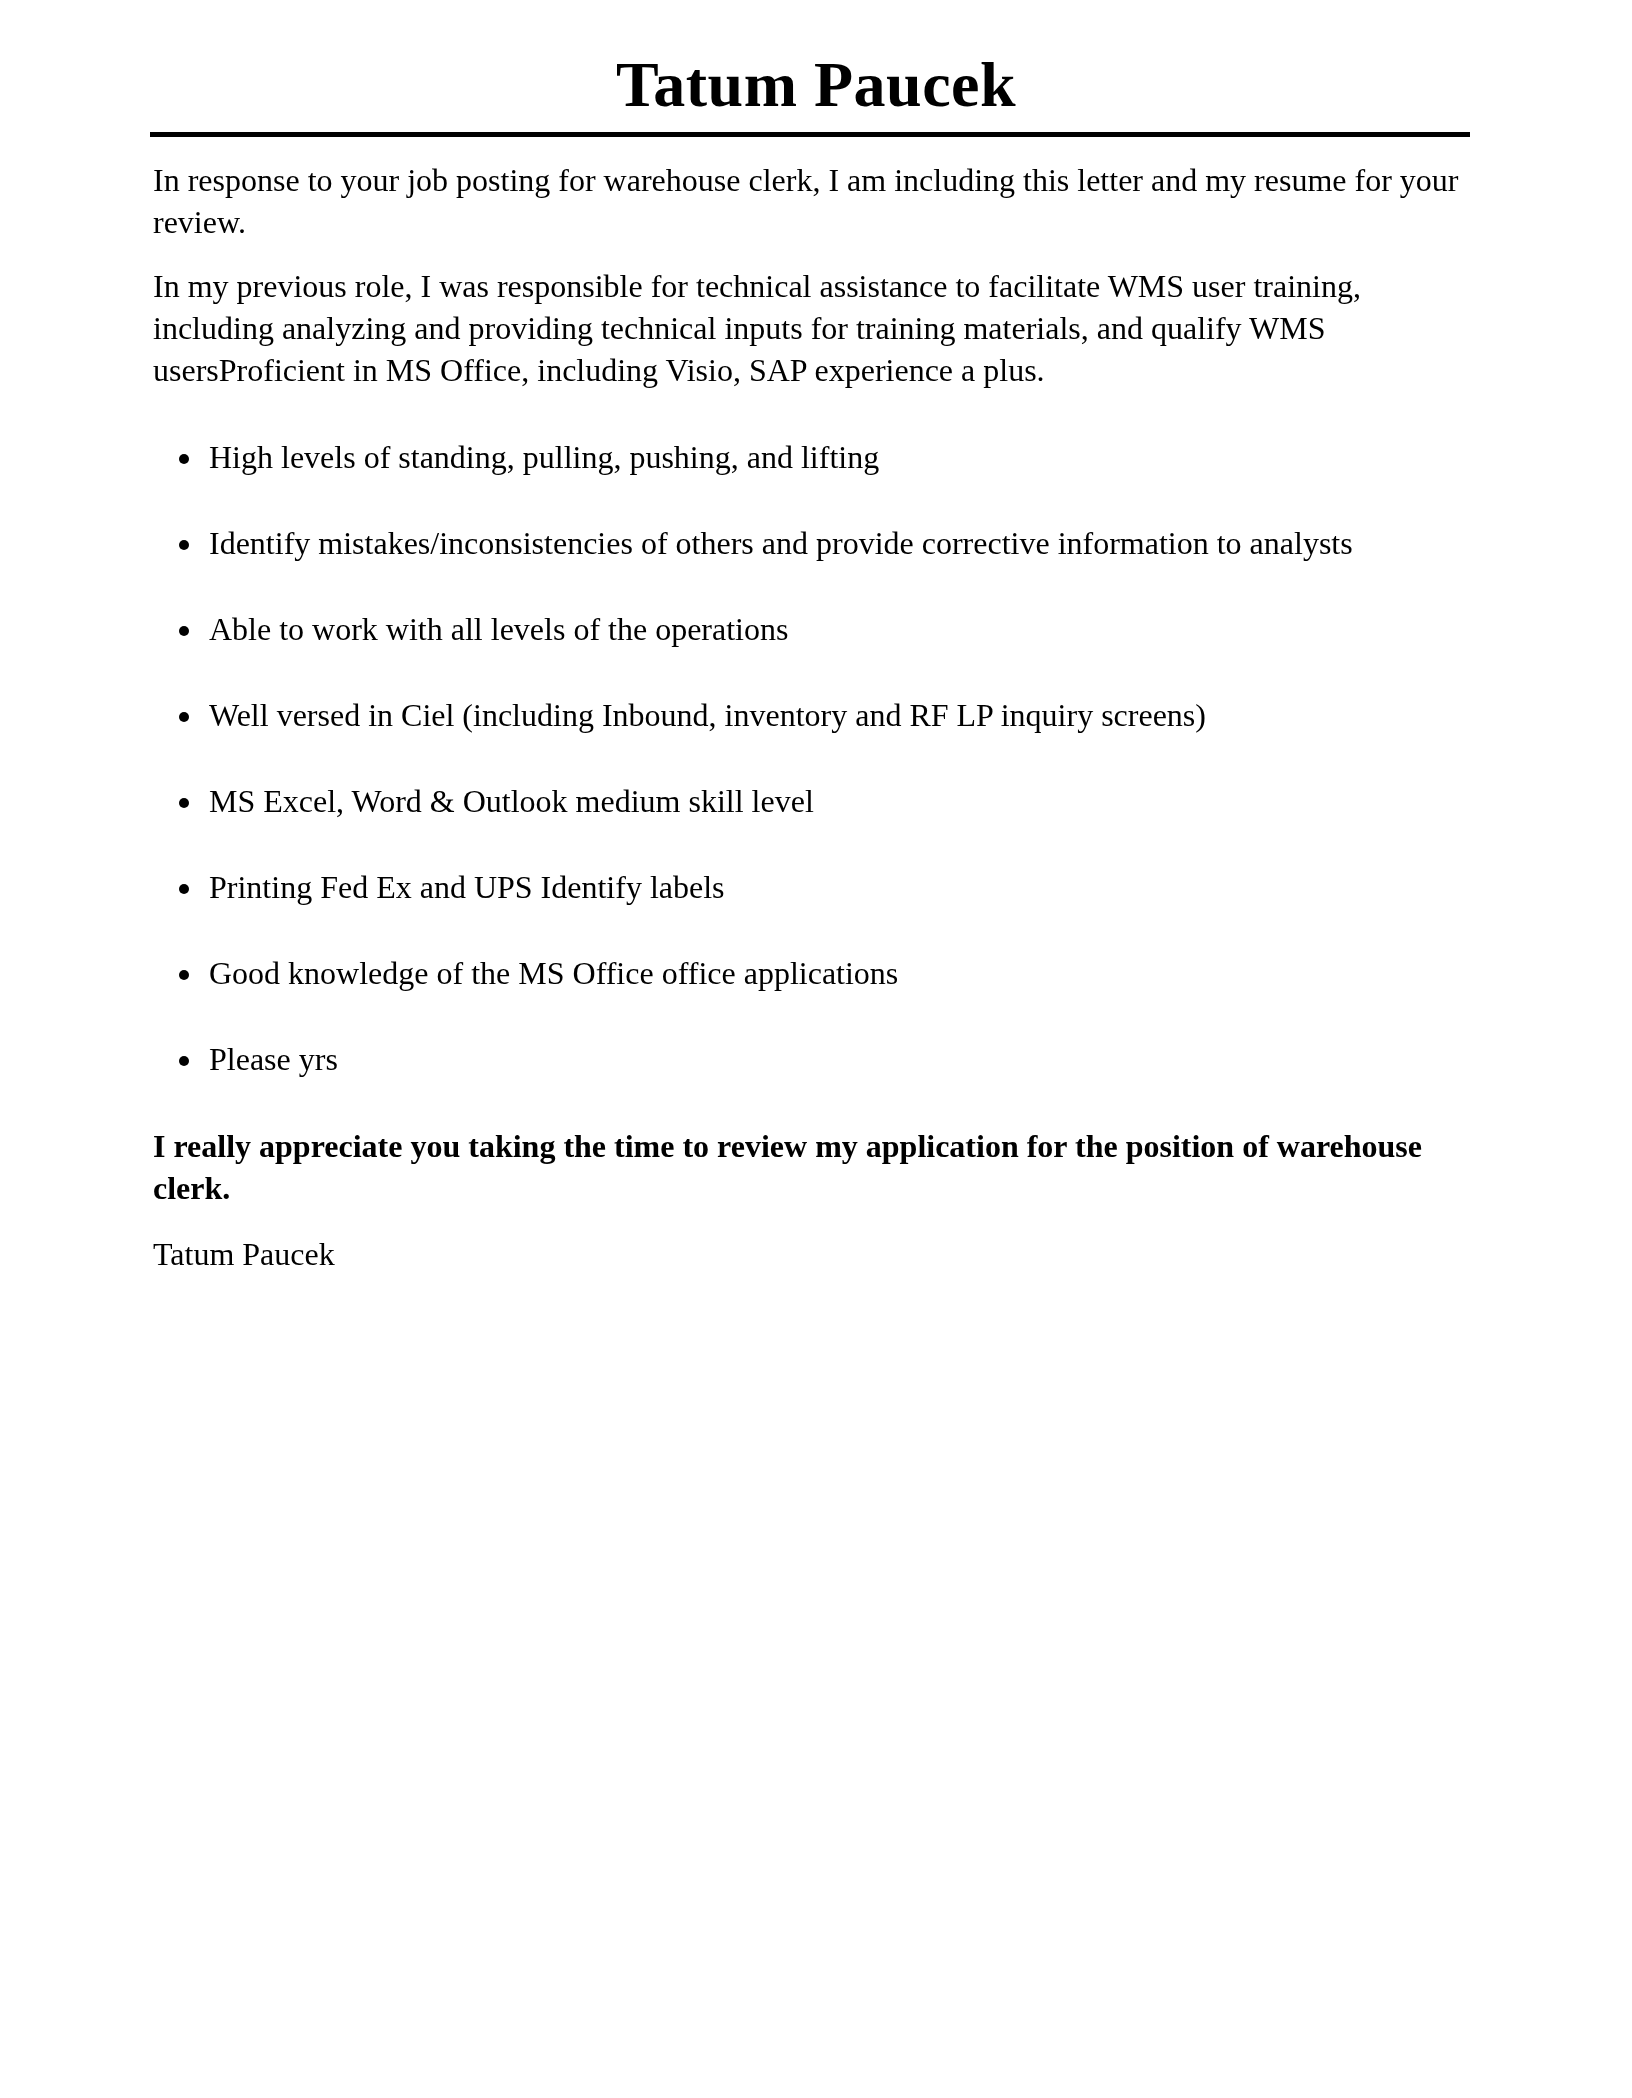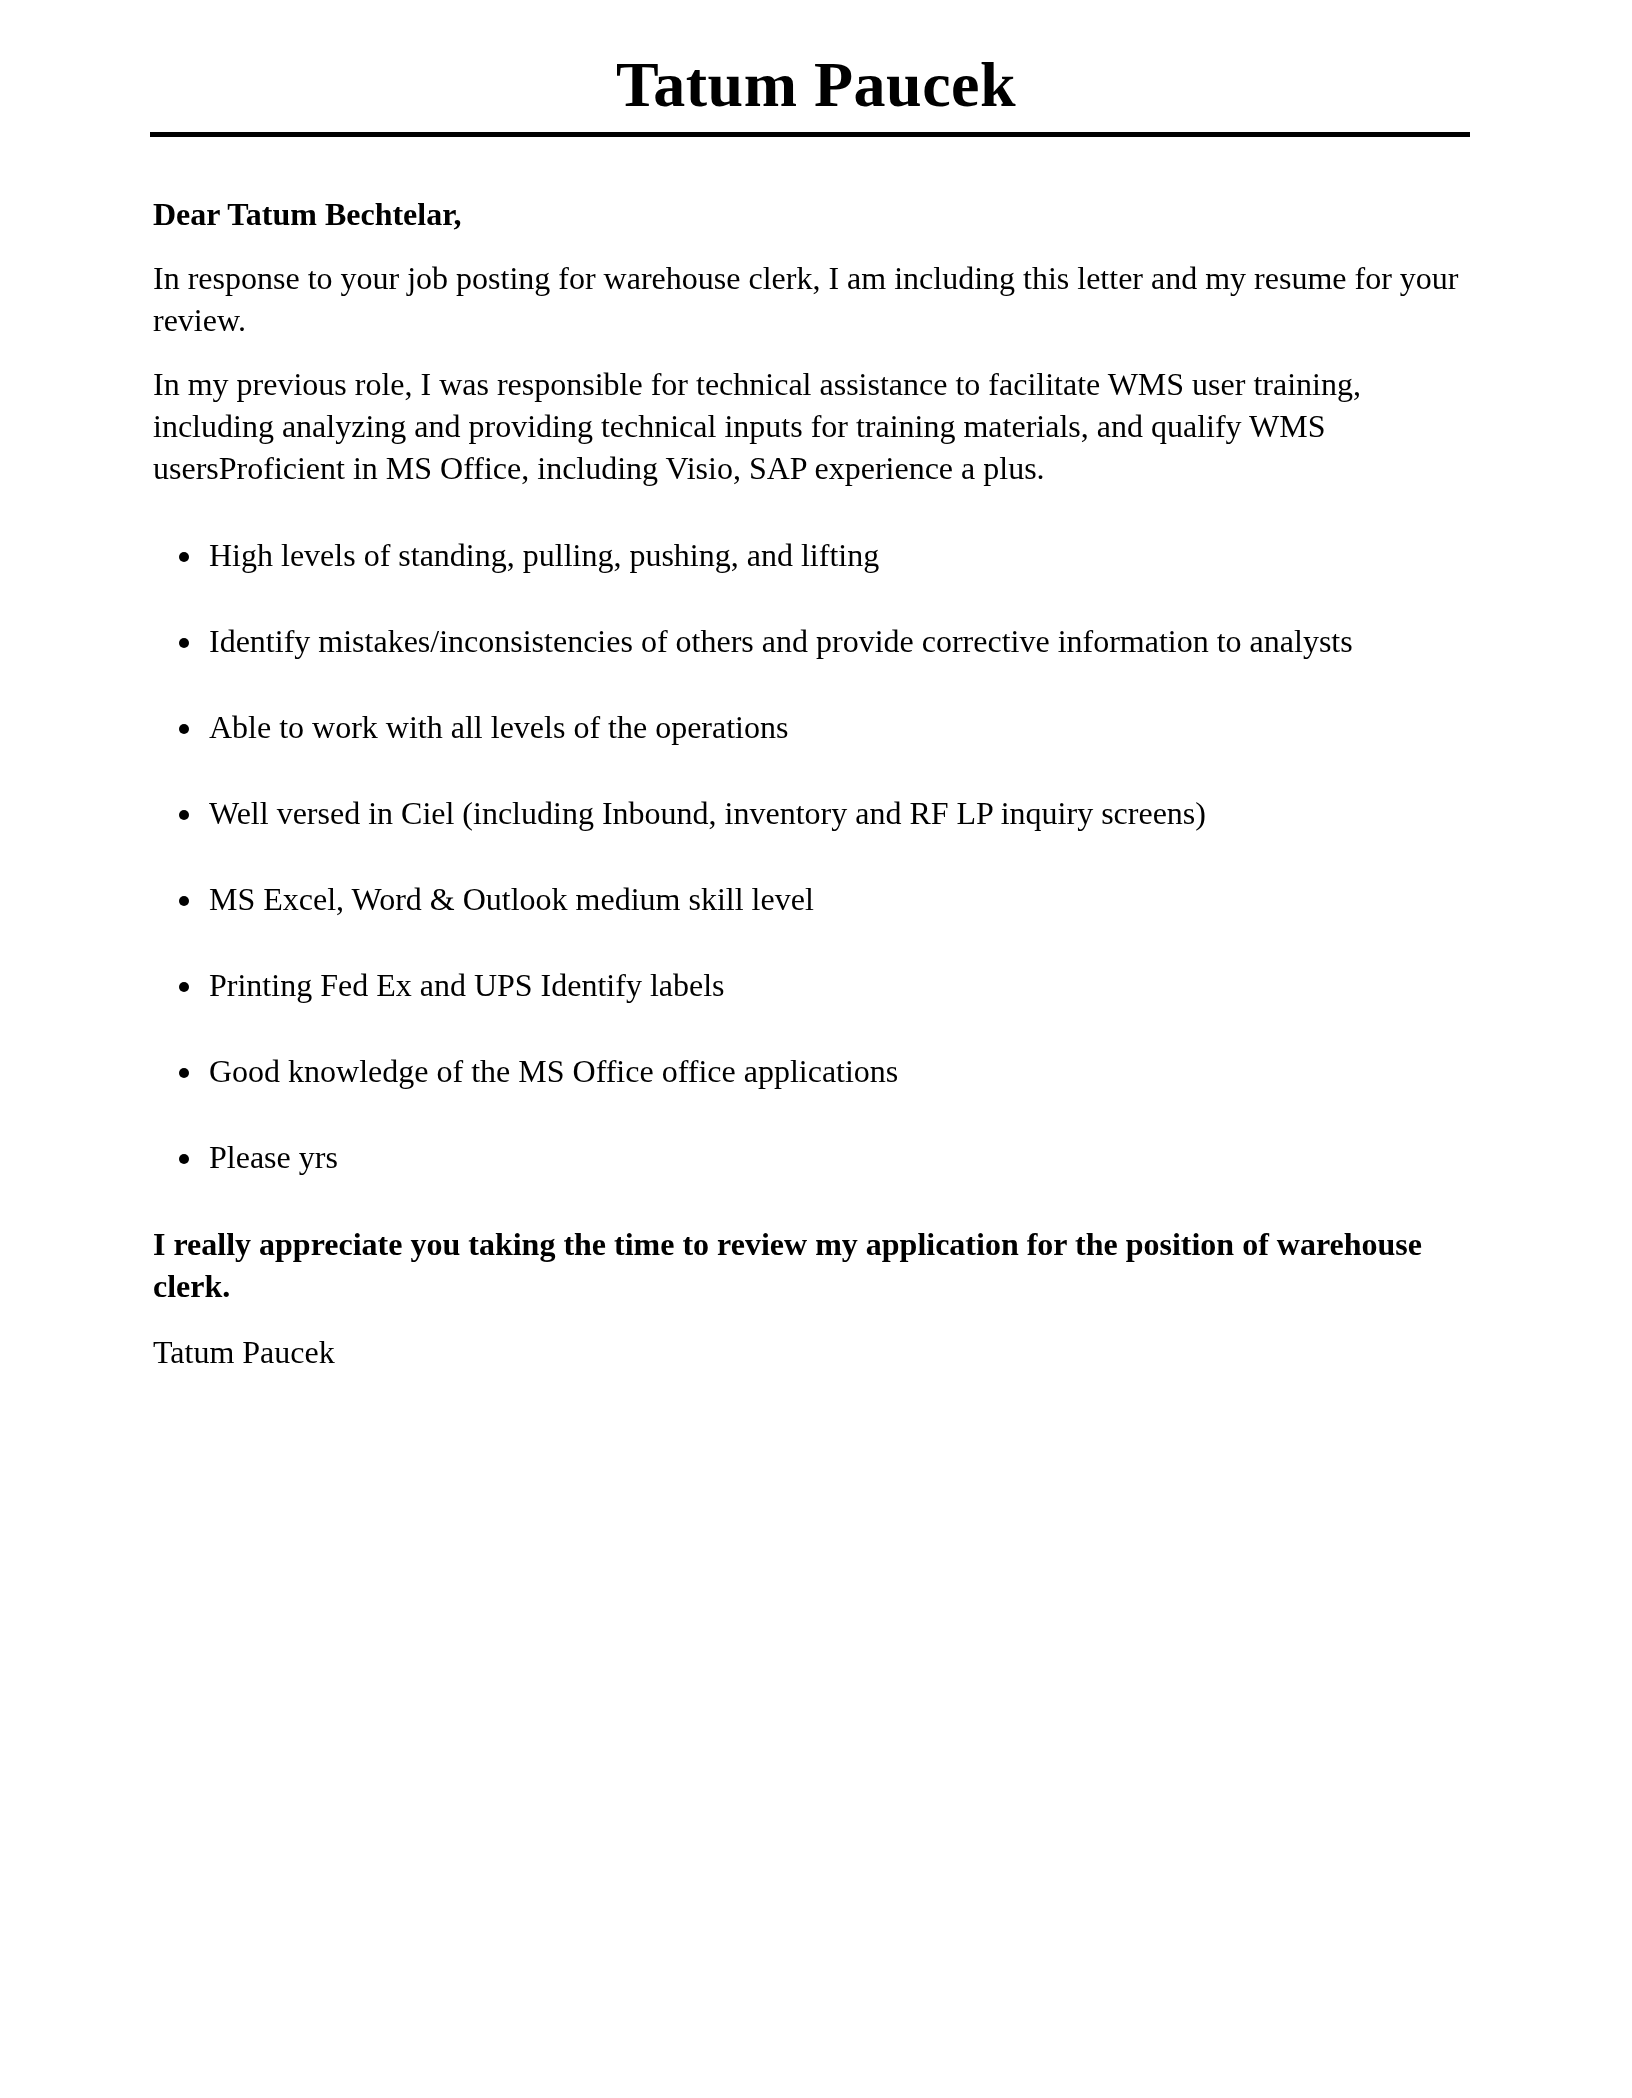--- a/index.html
+++ b/index.html
@@ -62,21 +62,20 @@
 
 <div class="page">
 
   <div class="doc-header">
     <div class="doc-name">Tatum Paucek</div>
     <div class="rule"></div>
   </div>
 
   <div class="letter-body">
 
-    <p class="salutation">Dear Tatum Bechtelar,</p>
 
     <p class="para">In response to your job posting for warehouse clerk, I am including this letter and my resume for your review.</p>
 
     <p class="para">In my previous role, I was responsible for technical assistance to facilitate WMS user training, including analyzing and providing technical inputs for training materials, and qualify WMS usersProficient in MS Office, including Visio, SAP experience a plus.</p>
 
 
     <ul class="qual-list">
       <li>High levels of standing, pulling, pushing, and lifting</li>
       <li>Identify mistakes/inconsistencies of others and provide corrective information to analysts</li>
       <li>Able to work with all levels of the operations</li>

